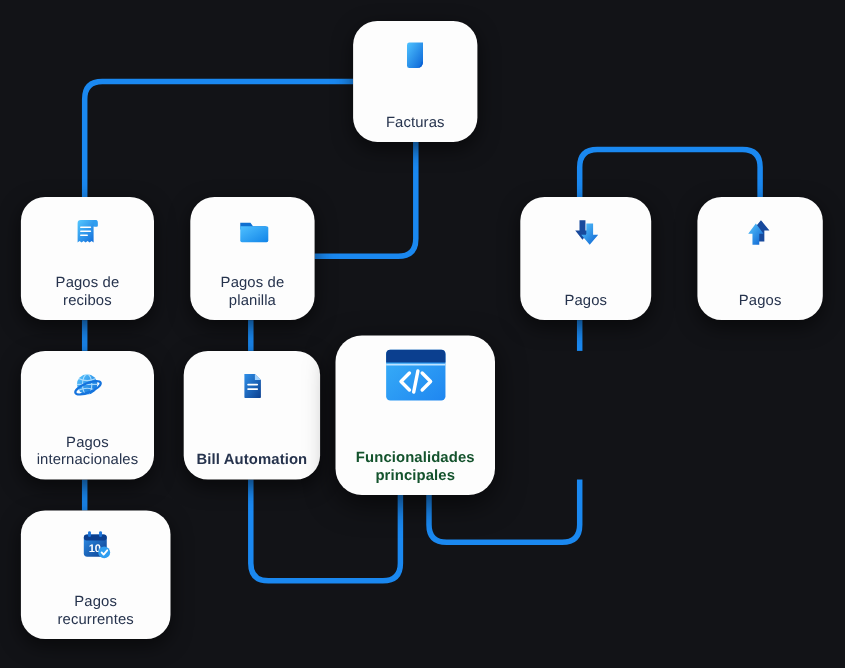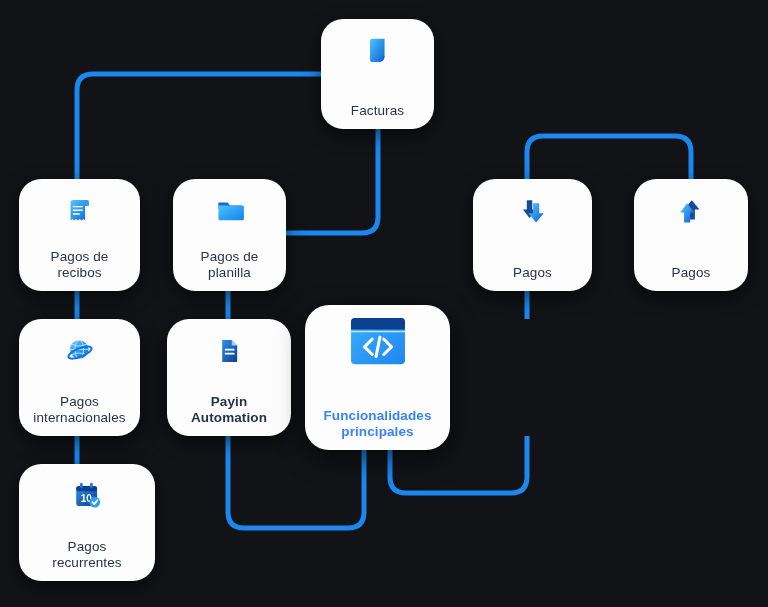--- a/index.html
+++ b/index.html
@@ -33,21 +33,21 @@
   .card .ico svg{display:block;}
   .label{
     color:#26334d;
     font-size:13.5px;
     line-height:1.18;
     text-align:center;
     letter-spacing:.1px;
     white-space:pre-line;
   }
   .label.bold{font-weight:bold;font-size:13.5px;}
-  .card.accent .label{color:#3b82f6;font-weight:bold;font-size:13.5px;margin-top:23px;}
+  .card.accent .label{color:#14532d;font-weight:bold;font-size:13.5px;margin-top:23px;}
   .card.accent{border-radius:24px;box-shadow:0 8px 26px rgba(0,0,0,.6);}
   .card.accent .ico{width:62px;height:54px;margin-bottom:11px;}
 
   
   #card-facturas            {left:321px;top:19px; width:113px;height:110px;}
   #card-pagos-recibos       {left:19px; top:179px;width:121px;height:112px;}
   #card-pagos-planilla      {left:173px;top:179px;width:113px;height:112px;}
   #card-payin               {left:473px;top:179px;width:119px;height:112px;}
   #card-payout              {left:634px;top:179px;width:114px;height:112px;}
   #card-pagos-internacionales{left:19px;top:319px;width:121px;height:117px;}
@@ -207,21 +207,21 @@
         </linearGradient>
           </defs>
         <path d="M12 6 h14 l8 8 v23 q0 1 -1 1 H13 q-1 0 -1 -1 V7 q0 -1 0 -1 Z" fill="url(#gDoc)"></path>
         <path d="M26 6 l8 8 h-8 Z" fill="#9fd2ff"></path>
         <g stroke="#ffffff" stroke-width="2.6" stroke-linecap="round">
           <line x1="17" y1="20" x2="29" y2="20"></line>
           <line x1="17" y1="26" x2="29" y2="26"></line>
         </g>
       </svg>
     </span>
-    <div class="label bold">Payin Automation</div>
+    <div class="label bold">Bill Automation</div>
   </div>
 
   <div class="card accent" id="card-funcionalidades">
     <span class="ico">
       <svg viewBox="0 0 62 54" width="60" height="52">
         <defs>
             <linearGradient id="gCode" x1="0" y1="0" x2="1" y2="1">
           <stop offset="0%" stop-color="#39b0f8"></stop>
               <stop offset="100%" stop-color="#1f86f0"></stop>
         </linearGradient>

